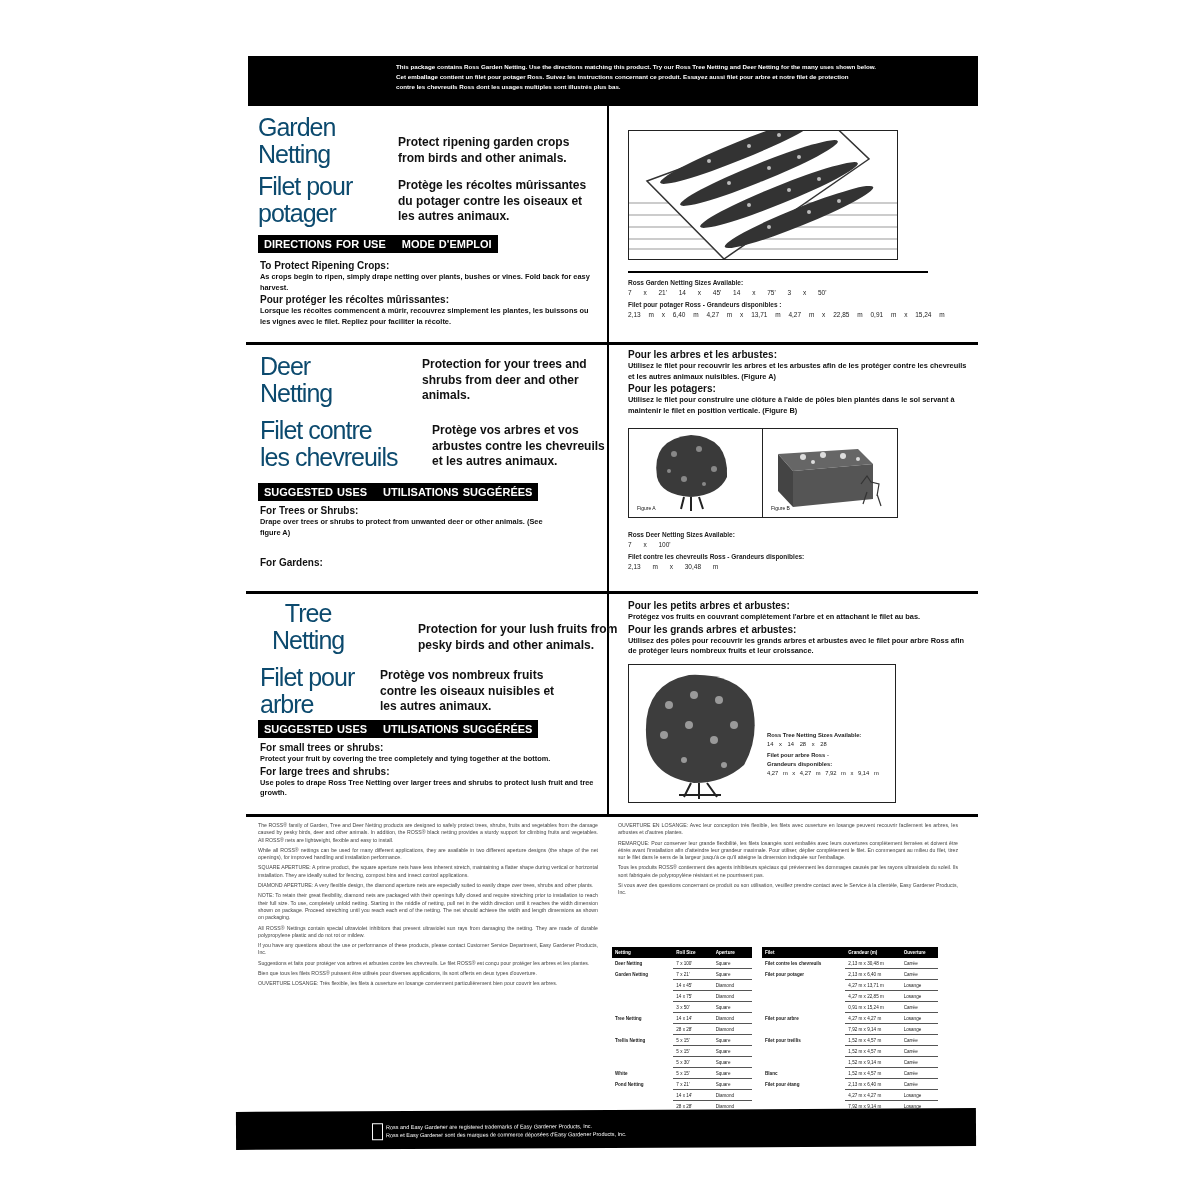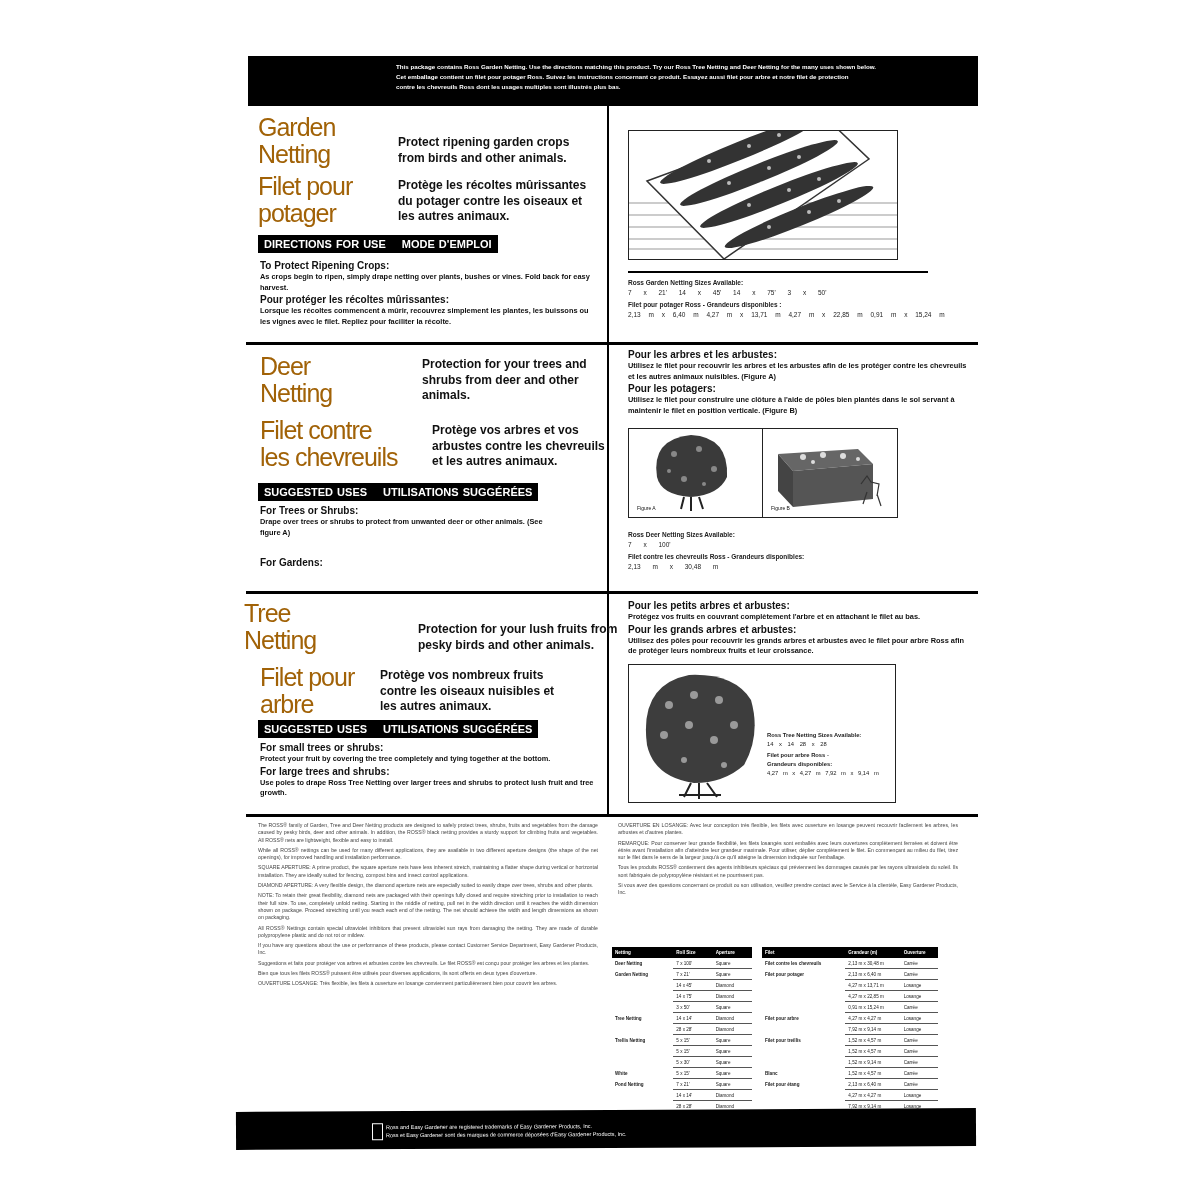--- a/index.html
+++ b/index.html
@@ -2,21 +2,21 @@
 <html><head>
 <meta charset="utf-8">
 <style>
   html,body{margin:0;padding:0;background:#fff;}
   body{width:1200px;height:1200px;position:relative;overflow:hidden;font-family:"Liberation Sans",sans-serif;color:#111;}
   .sheet{position:absolute;left:240px;top:52px;width:740px;height:1110px;background:#fff;}
   .topbar{position:absolute;left:8px;top:4px;width:730px;height:50px;background:#000;color:#fff;font-size:6.2px;line-height:10px;padding:6px 10px 0 148px;box-sizing:border-box;font-weight:bold;}
   .topbar div{white-space:nowrap;overflow:hidden;}
   .hline{position:absolute;background:#000;}
   .vline{position:absolute;background:#000;width:2px;}
-  .title{position:absolute;font-family:"Liberation Sans",sans-serif;font-size:25px;line-height:27px;letter-spacing:-1px;color:#a16207;}
+  .title{position:absolute;font-family:"Liberation Sans",sans-serif;font-size:25px;line-height:27px;letter-spacing:-1px;color:#0c4a6e;}
   .desc{position:absolute;font-weight:bold;font-size:12px;line-height:15.5px;color:#111;}
   .banner{position:absolute;background:#000;color:#fff;font-weight:bold;font-size:11px;height:18px;line-height:18px;padding:0 6px;white-space:nowrap;word-spacing:1px;}
   .banner span+span{margin-left:16px;}
   .sub{position:absolute;font-size:8px;line-height:11px;color:#111;}
   .sub .h{font-weight:bold;font-size:10px;line-height:13px;}
   .sub .b{font-weight:bold;font-size:7.4px;line-height:10.5px;}
   .imgbox{position:absolute;border:1.5px solid #222;background:#fff;overflow:hidden;}
   .small{position:absolute;font-size:6.5px;line-height:10px;font-weight:bold;color:#222;}
   .small .n{font-weight:normal;word-spacing:10px;}
   .fine{position:absolute;font-size:5.2px;line-height:7.3px;color:#444;text-align:justify;}
@@ -166,21 +166,21 @@
     </div>
     <div class="small" style="left:388px;top:478px;width:340px;">
       <div>Ross Deer Netting Sizes Available:</div>
       <div class="n">7 x 100'</div>
       <div style="margin-top:2px;">Filet contre les chevreuils Ross - Grandeurs disponibles:</div>
       <div class="n">2,13 m x 30,48 m</div>
     </div>
   </div>
 
   <div>
-    <div class="title" style="left:4px;top:548px;">
+    <div class="title" style="left:32px;top:548px;text-align:center;">
       <div>Tree</div>
         <div>Netting</div>
     </div>
     <div class="title" style="left:20px;top:612px;">
       <div>Filet pour</div>
         <div>arbre</div>
     </div>
     <div class="desc" style="left:158px;top:570px;width:210px;margin-left:20px;">Protection for your lush fruits from pesky birds and other animals.</div>
     <div class="desc" style="left:140px;top:616px;width:180px;">Protège vos nombreux fruits contre les oiseaux nuisibles et les autres animaux.</div>
     <div class="banner" style="left:18px;top:668px;">

